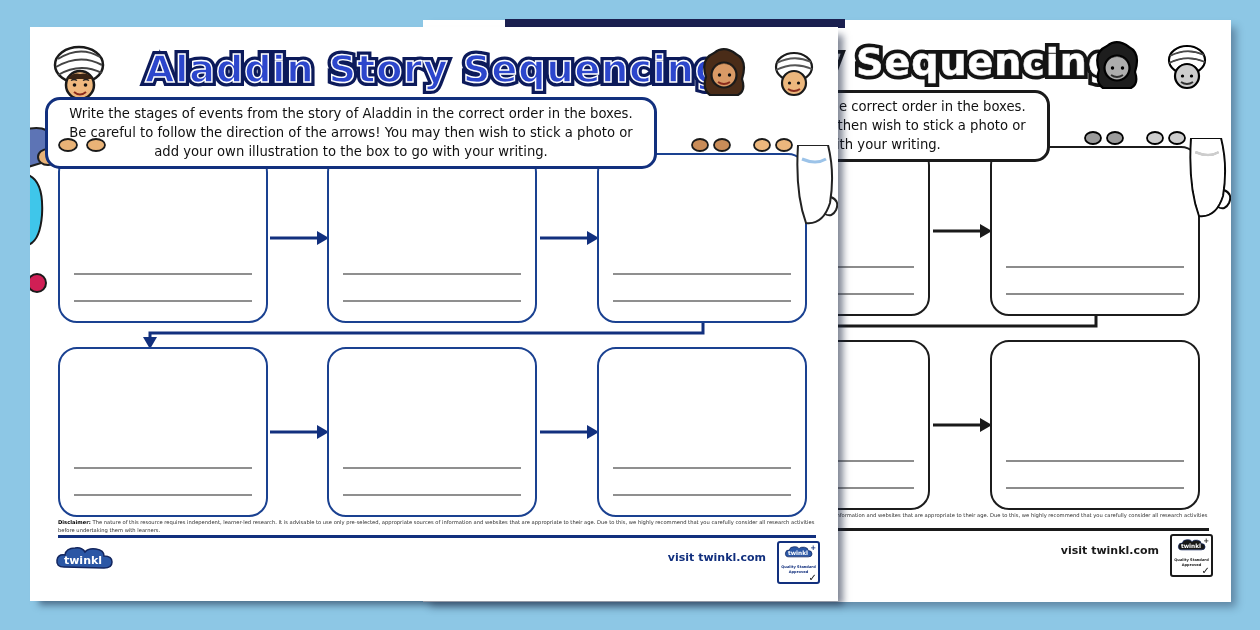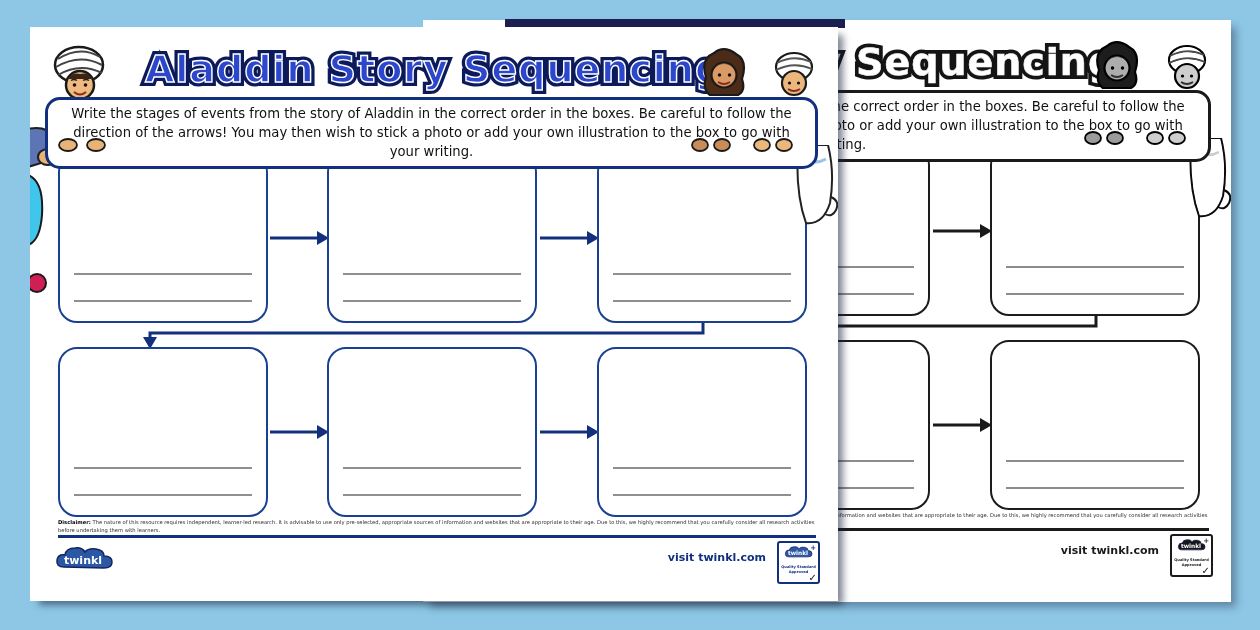--- a/index.html
+++ b/index.html
@@ -21,21 +21,21 @@
 
   .title-wrap { position:absolute; left:0; top:20px; width:100%; height:46px; text-align:center;
                 font-weight:bold; font-size:38px; letter-spacing:1px; line-height:44px; }
   .title-wrap .t-stroke { position:absolute; left:0; right:0; top:0; color:var(--title-stroke);
                 -webkit-text-stroke:8px var(--title-stroke);
                 text-shadow:0 2px 0 var(--title-stroke), 0 -2px 0 var(--title-stroke); }
   .title-wrap .t-fill { position:absolute; left:0; right:0; top:0; color:var(--title-fill);
                 -webkit-text-stroke:1.4px #ffffff; }
   .page.bw .title-wrap .t-fill { -webkit-text-stroke:0.6px #f2f2f2; }
 
-  .instr { position:absolute; left:15px; top:70px; width:773px; min-height:46px; z-index:4;
+  .instr { position:absolute; left:15px; top:70px; width:612px; min-height:46px; z-index:4;
            background:#fff; border:3px solid var(--ink); border-radius:15px;
            padding:4px 12px 5px; text-align:center; font-size:13.2px; line-height:1.45;
            color:var(--text); }
 
   .seq-box { position:absolute; width:210px; height:170px; background:#fff;
              border:2.6px solid var(--box-border); border-radius:19px; z-index:2; }
   .wline { position:absolute; left:14px; right:14px; height:2px; background:var(--line); }
   .wline.l1 { bottom:46px; } .wline.l2 { bottom:19px; }
   .r1 { top:126px; } .r2 { top:320px; }
   .c1 { left:28px; } .c2 { left:297px; } .c3 { left:567px; }

